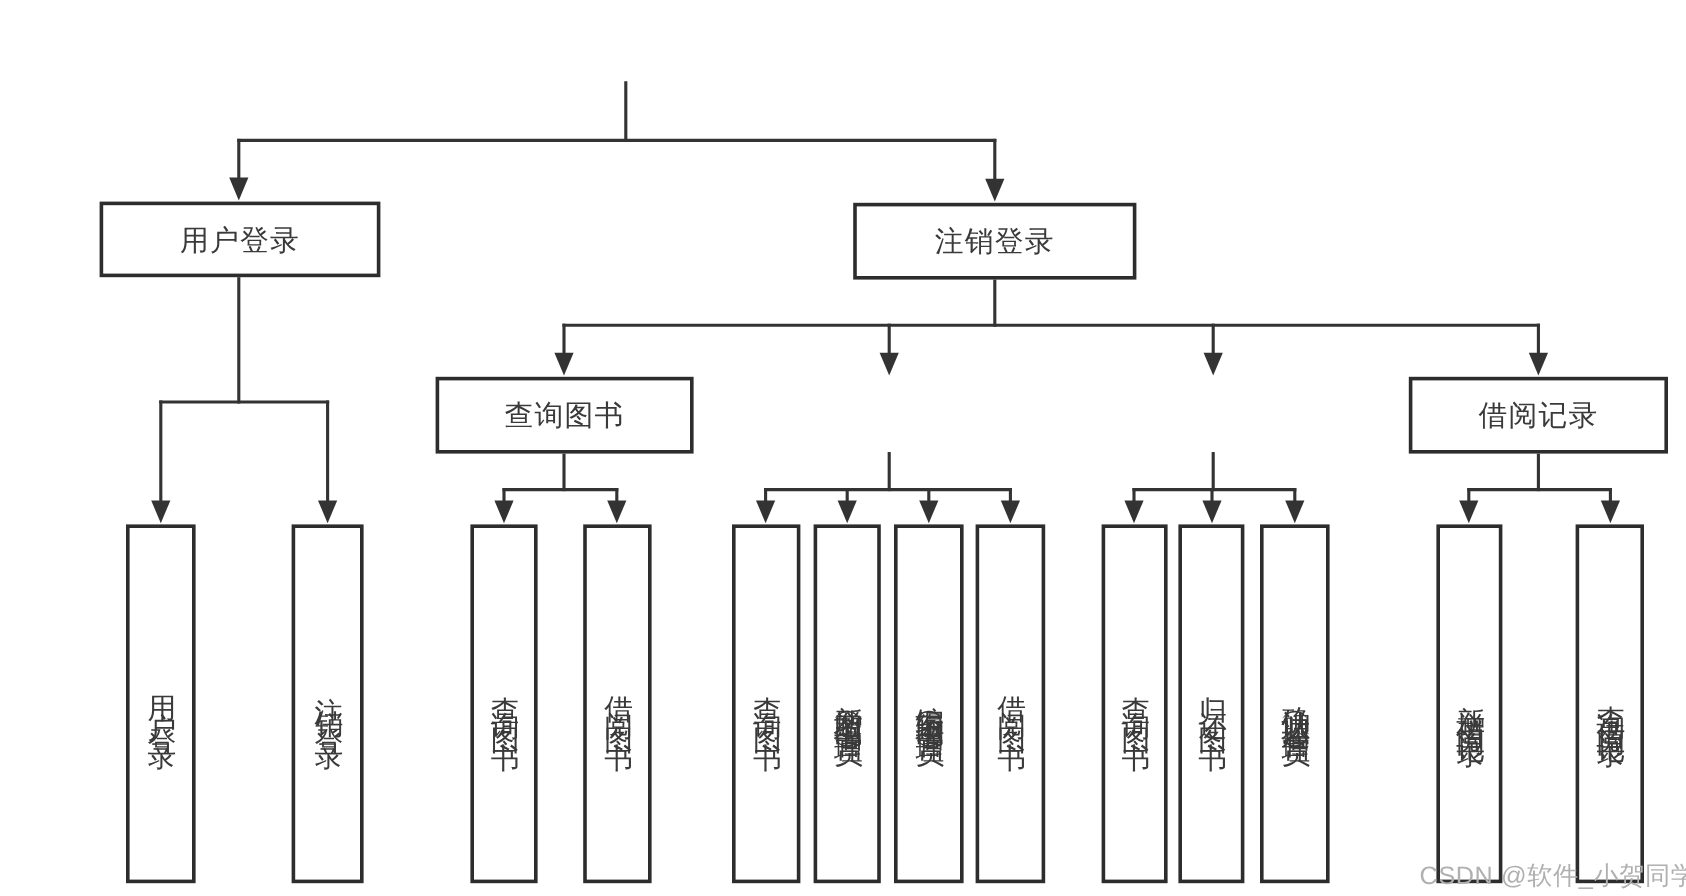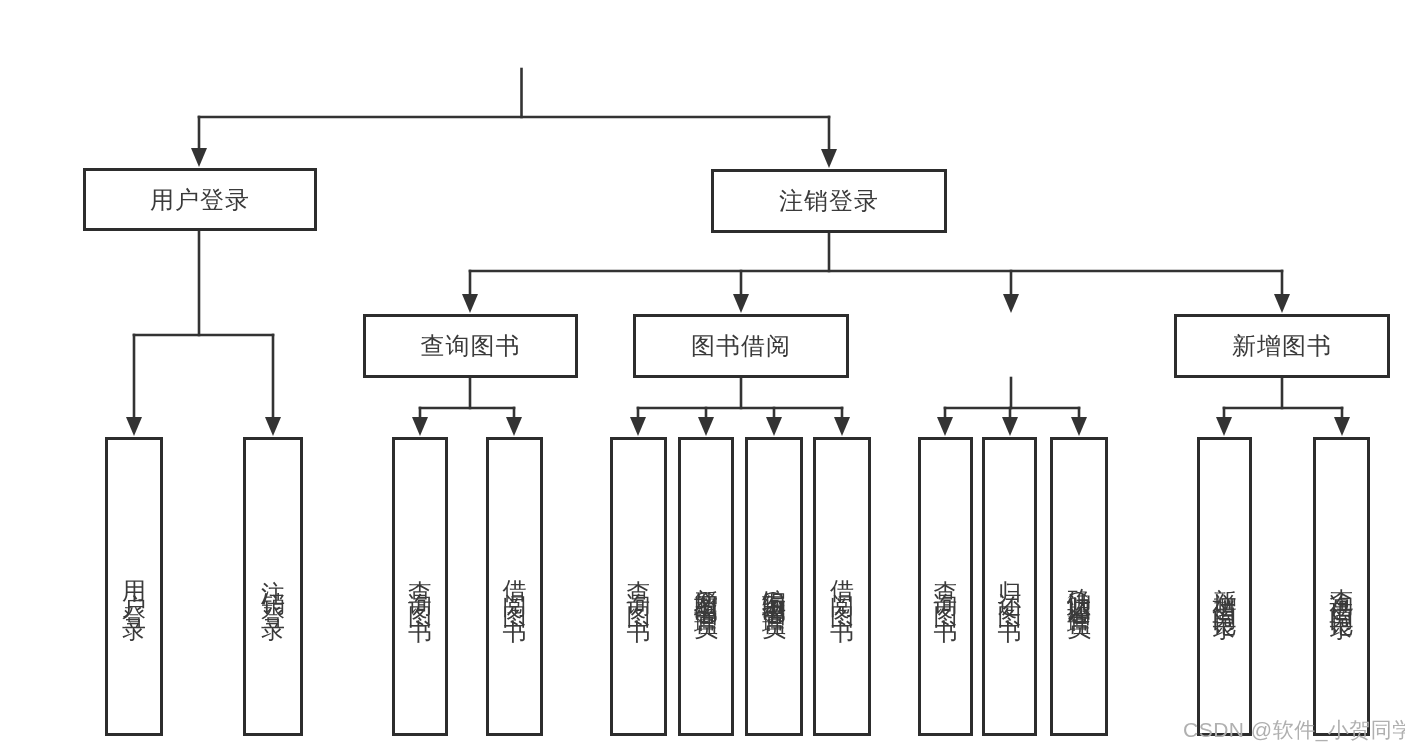--- a/index.html
+++ b/index.html
@@ -139,22 +139,21 @@
       <line x1="1342" y1="408" x2="1342" y2="421"></line>
       <polygon points="1334,417 1350,417 1342,436"></polygon>
     </g>
   </svg>
 
 
   <div class="box hbox" style="left:83px;top:168px;width:234px;height:63px">用户登录</div>
   <div class="box hbox" style="left:711px;top:169px;width:236px;height:64px">注销登录</div>
 
   <div class="box hbox" style="left:363px;top:314px;width:215px;height:64px">查询图书</div>
-  <div class="box hbox" style="left:633px;top:314px;width:216px;height:64px">图书借阅</div>
-  <div class="box hbox" style="left:1174px;top:314px;width:216px;height:64px">新增图书</div>
+  <div class="box hbox" style="left:1174px;top:314px;width:216px;height:64px">借阅记录</div>
 
   <div class="box vbox v-short" style="left:105px;top:437px;width:58px;height:299px">用户登录</div>
   <div class="box vbox v-short" style="left:243px;top:437px;width:60px;height:299px">注销登录</div>
 
   <div class="box vbox v-short" style="left:392px;top:437px;width:56px;height:299px">查询图书</div>
   <div class="box vbox v-short" style="left:486px;top:437px;width:57px;height:299px">借阅图书</div>
 
   <div class="box vbox v-short" style="left:610px;top:437px;width:57px;height:299px">查询图书</div>
   <div class="box vbox v-long" style="left:678px;top:437px;width:56px;height:299px">新增图书（管理员）</div>
   <div class="box vbox v-long" style="left:745px;top:437px;width:58px;height:299px">编辑图书（管理员）</div>

